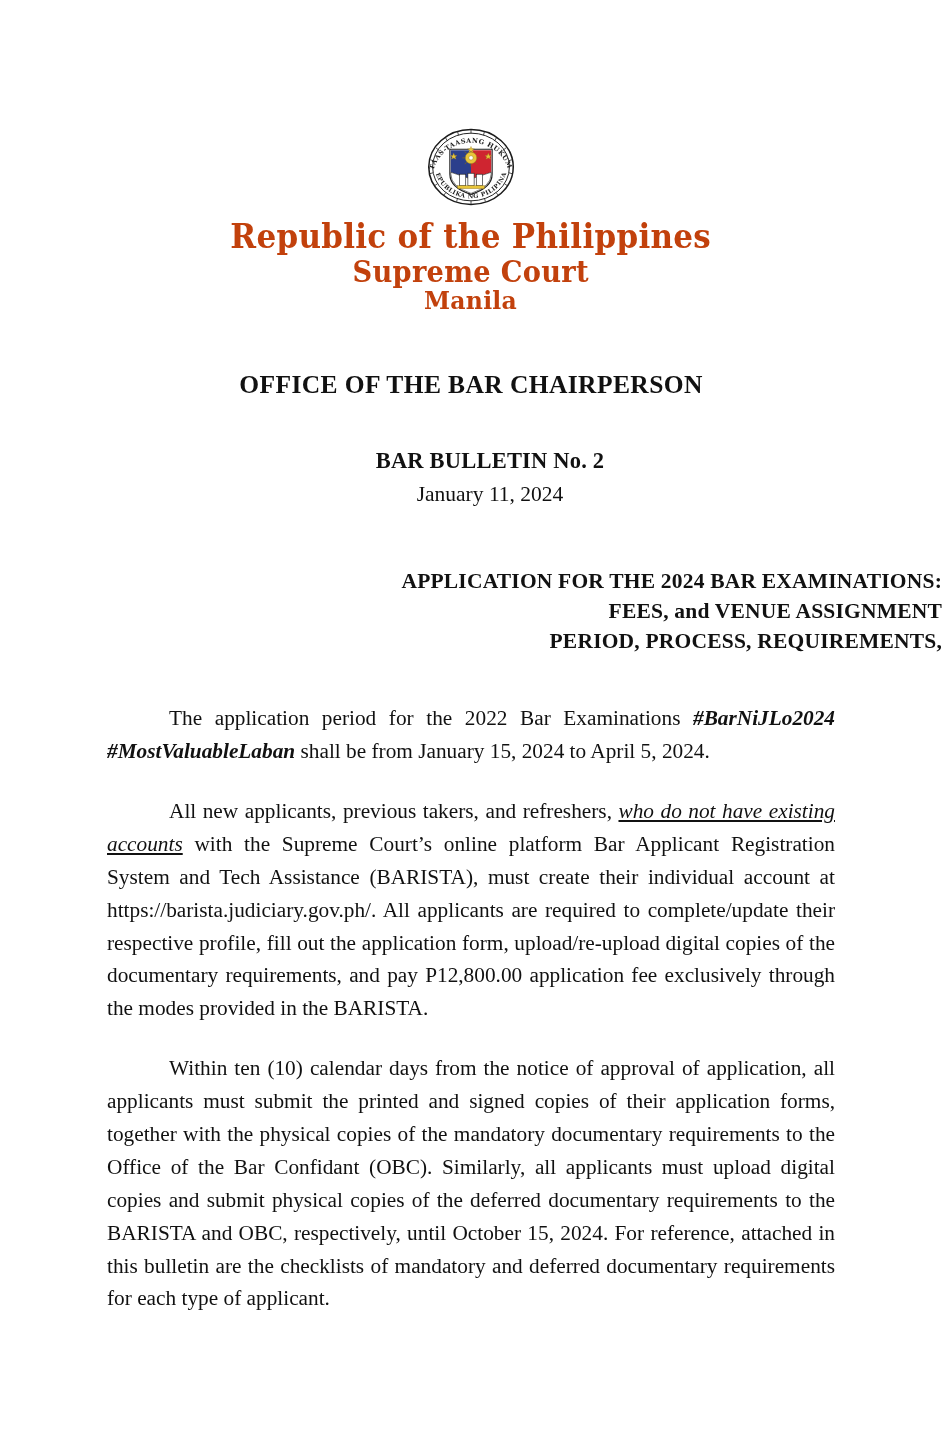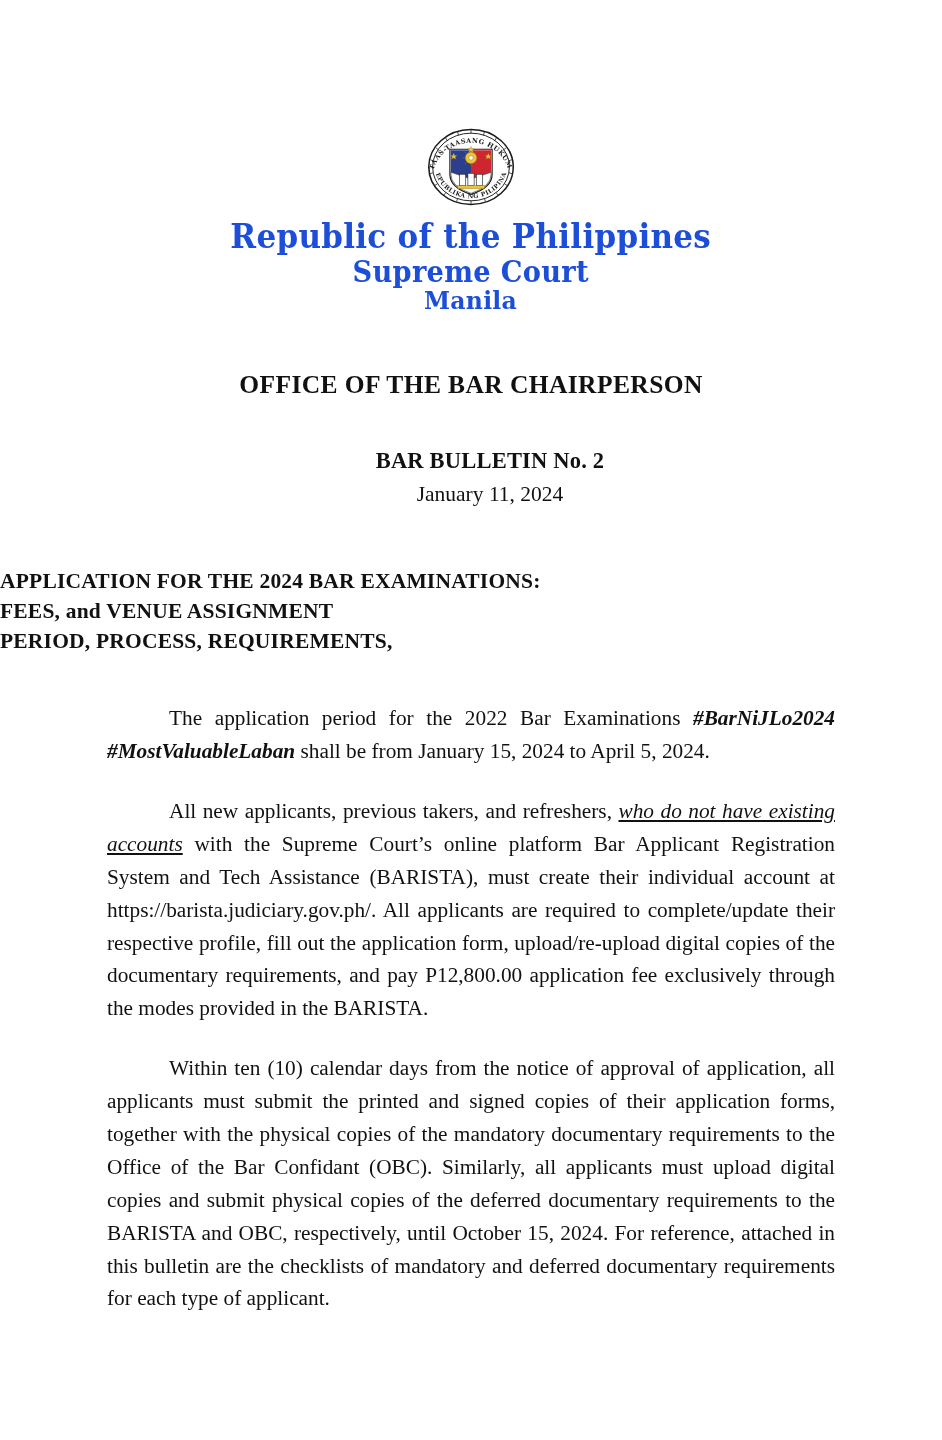--- a/index.html
+++ b/index.html
@@ -36,21 +36,21 @@
     width: 96px;
     height: 78px;
     display: block;
   }
 
   
   .letterhead {
     text-align: center;
     margin-top: 14px;
     font-family: "DejaVu Serif", "Liberation Serif", serif;
-    color: #1d4ed8;
+    color: #c2410c;
     letter-spacing: 0.3px;
   }
   .lh-line {
     display: block;
     font-weight: 700;
     font-style: normal;
     line-height: 1.06;
   }
   .lh-1 { font-size: 33px; }
   .lh-2 { font-size: 29px; margin-top: 2px; }
@@ -85,21 +85,21 @@
     letter-spacing: 0.2px;
   }
   .bulletin-date {
     font-size: 21.5px;
     font-weight: 400;
     margin-top: 8px;
   }
 
   
   .subject {
-    text-align: left;
+    text-align: right;
     margin-top: 60px;
     font-size: 21.5px;
     font-weight: 700;
     line-height: 1.38;
     letter-spacing: 0.2px;
   }
   .subject span { display: block; }
 
   
   .body {

